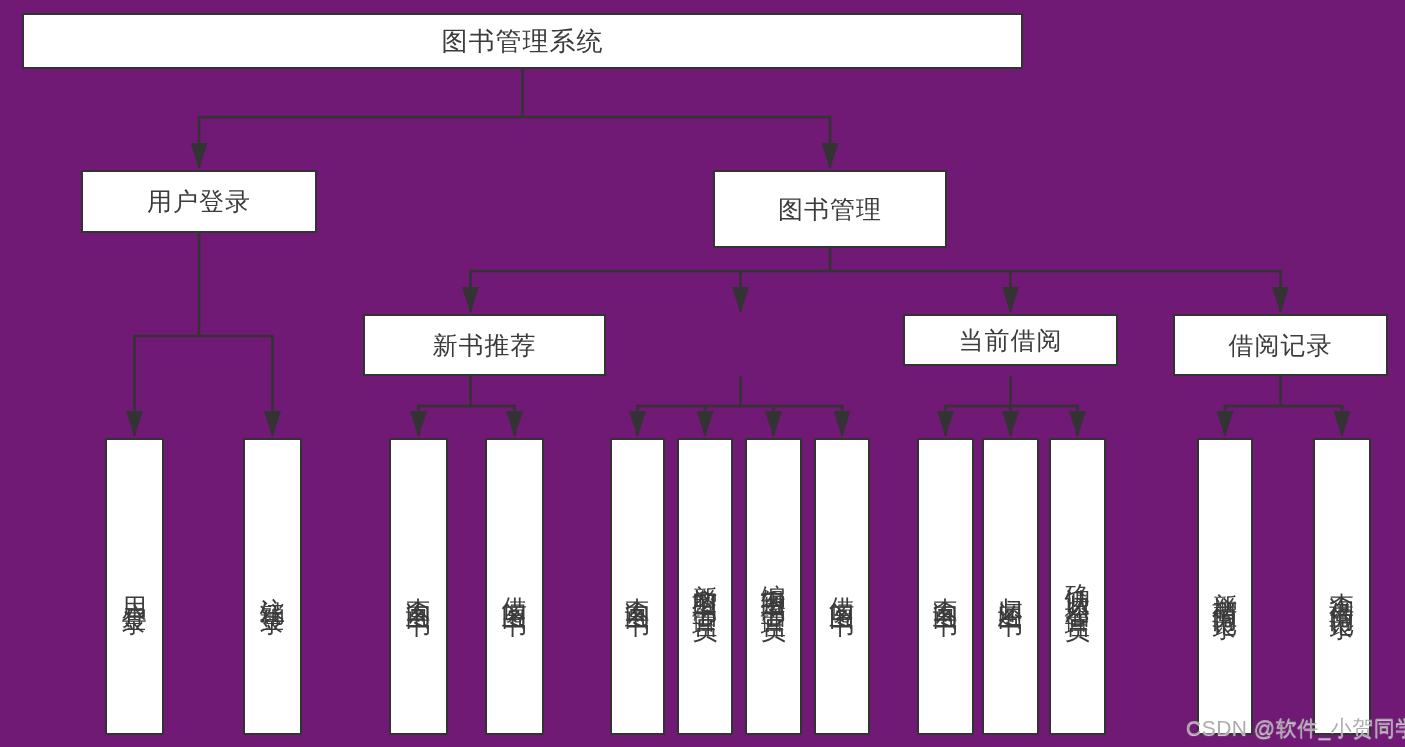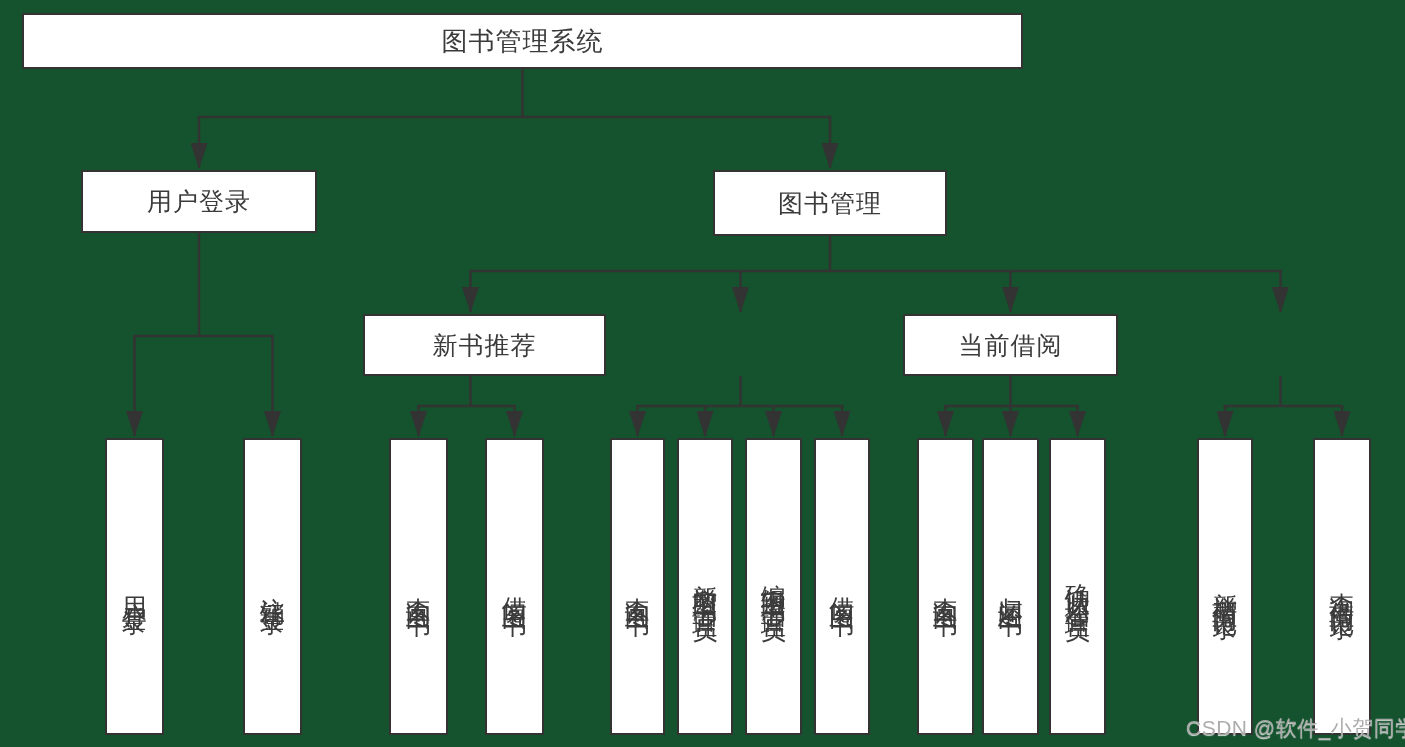--- a/index.html
+++ b/index.html
@@ -1,19 +1,19 @@
 <!DOCTYPE html>
 <html><head>
 <meta charset="utf-8">
 <style>
   html,body{margin:0;padding:0;background:#ffffff;}
   .canvas{
     position:relative;
     width:1405px;height:747px;
-    background:#14532d;
+    background:#701a75;
     overflow:hidden;
     font-family:"Liberation Sans", sans-serif;
     color:#3b3b3b;
   }
   .connectors{position:absolute;left:0;top:0;}
   .box{
     position:absolute;
     box-sizing:border-box;
     background:#ffffff;
     border:2px solid #333333;
@@ -98,29 +98,32 @@
     </g>
   </svg>
 
   <div class="box root-box" style="left:22px;top:13px;width:1001px;height:56px">
     <span class="hlabel">图书管理系统</span>
   </div>
 
   <div class="box" style="left:81px;top:170px;width:236px;height:63px">
     <span class="hlabel">用户登录</span>
   </div>
-  <div class="box" style="left:713px;top:170px;width:234px;height:66px">
+  <div class="box" style="left:713px;top:170px;width:234px;height:78px">
     <span class="hlabel">图书管理</span>
   </div>
 
   <div class="box" style="left:363px;top:314px;width:243px;height:62px">
     <span class="hlabel">新书推荐</span>
   </div>
-  <div class="box" style="left:903px;top:314px;width:215px;height:62px">
+  <div class="box" style="left:903px;top:314px;width:215px;height:52px">
     <span class="hlabel">当前借阅</span>
+  </div>
+  <div class="box" style="left:1173px;top:314px;width:215px;height:62px">
+    <span class="hlabel">借阅记录</span>
   </div>
 
   <div class="box" style="left:105px;top:438px;width:59px;height:297px">
     <span class="vtext">用户登录</span>
   </div>
   <div class="box" style="left:243px;top:438px;width:59px;height:297px">
     <span class="vtext">注销登录</span>
   </div>
 
   <div class="box" style="left:389px;top:438px;width:59px;height:297px">

